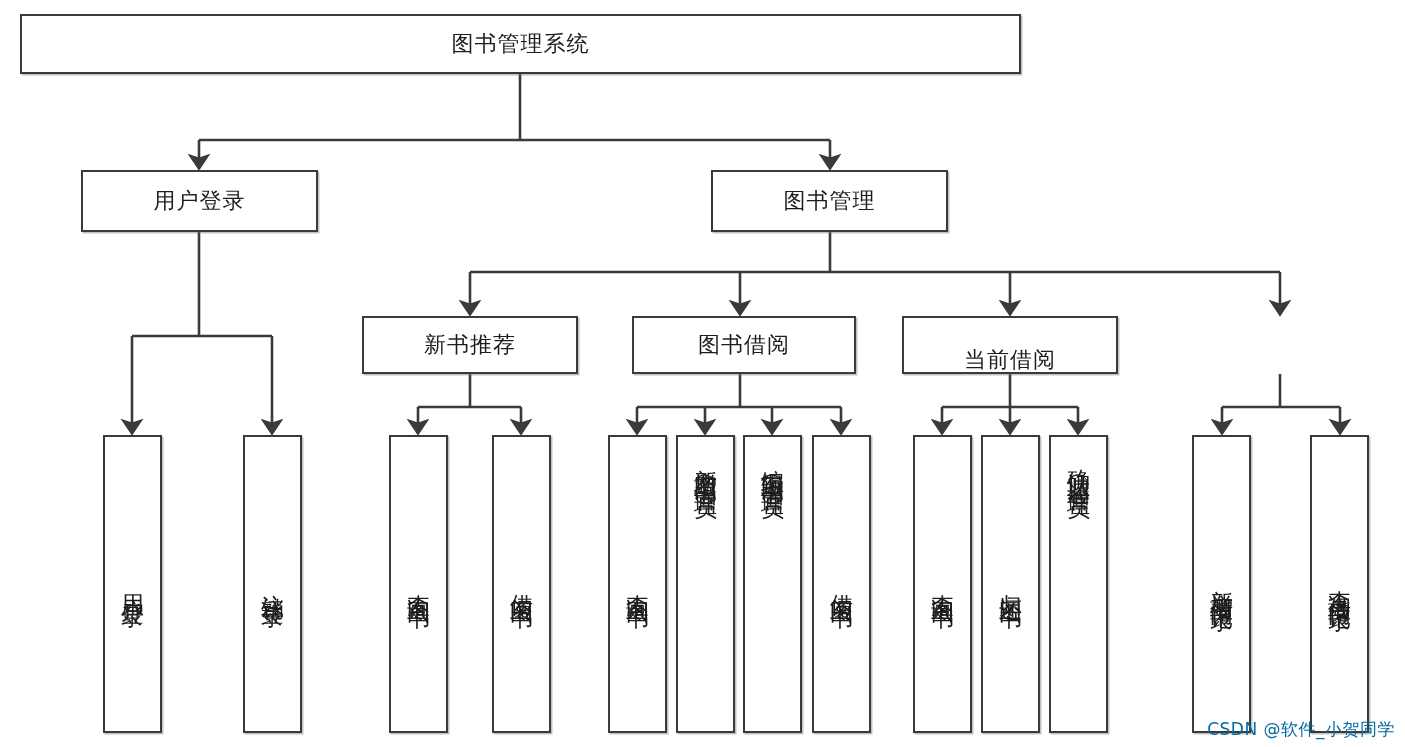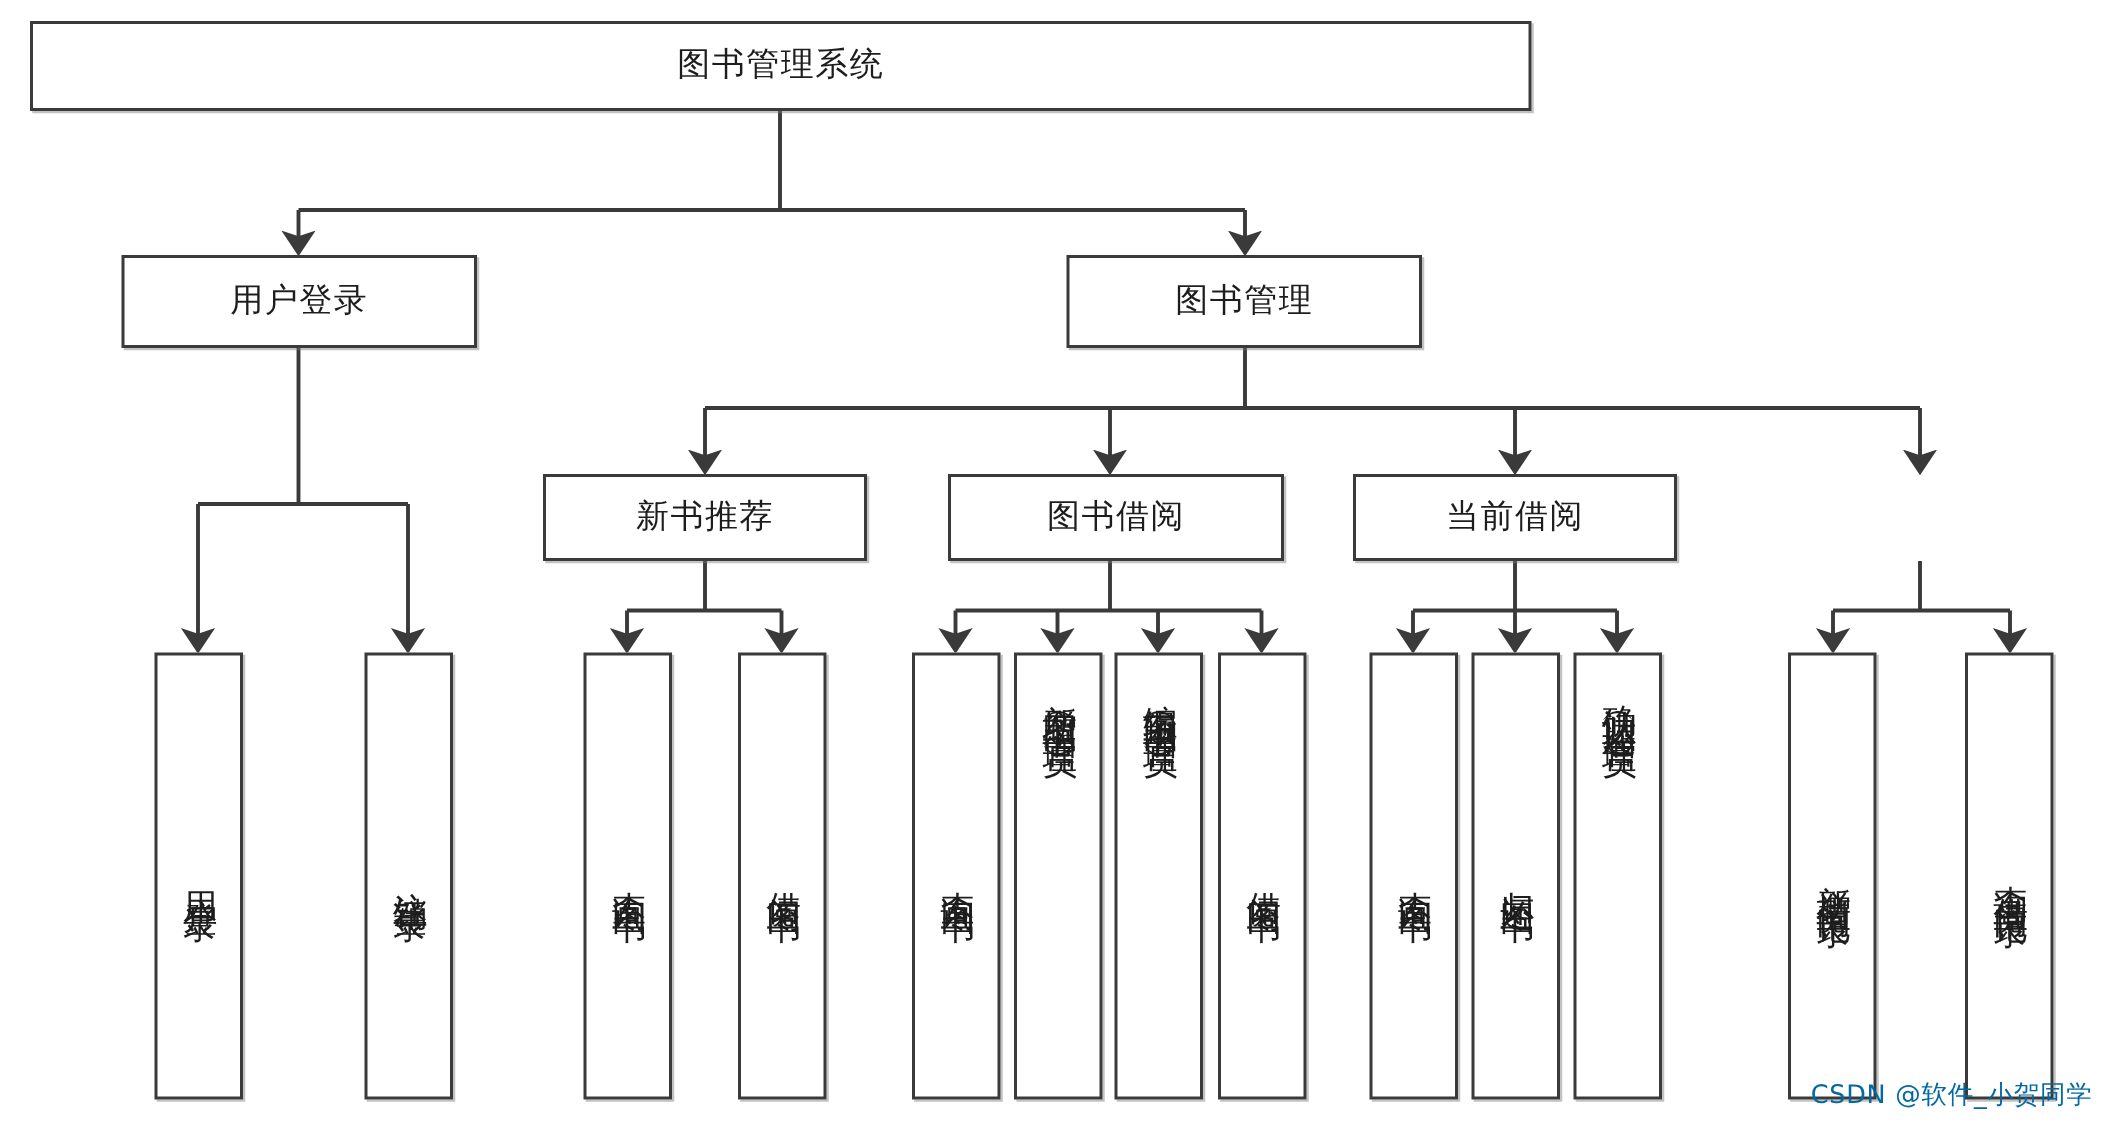--- a/index.html
+++ b/index.html
@@ -140,21 +140,21 @@
   <div class="node horizontal" style="left:711px; top:170px; width:237px; height:62px;">
     <span class="label">图书管理</span>
   </div>
 
   <div class="node horizontal" style="left:362px; top:316px; width:216px; height:58px;">
     <span class="label">新书推荐</span>
   </div>
   <div class="node horizontal" style="left:632px; top:316px; width:224px; height:58px;">
     <span class="label">图书借阅</span>
   </div>
-  <div class="node horizontal" style="left:902px; top:316px; width:216px; height:58px;">
+  <div class="node horizontal" style="left:902px; top:316px; width:216px; height:58px;align-items:flex-end;">
     <span class="label">当前借阅</span>
   </div>
 
   <div class="node vertical centered" style="left:103px; top:435px; width:59px; height:298px;">
     <span class="label">用户登录</span>
   </div>
   <div class="node vertical centered" style="left:243px; top:435px; width:59px; height:298px;">
     <span class="label">注销登录</span>
   </div>
 

